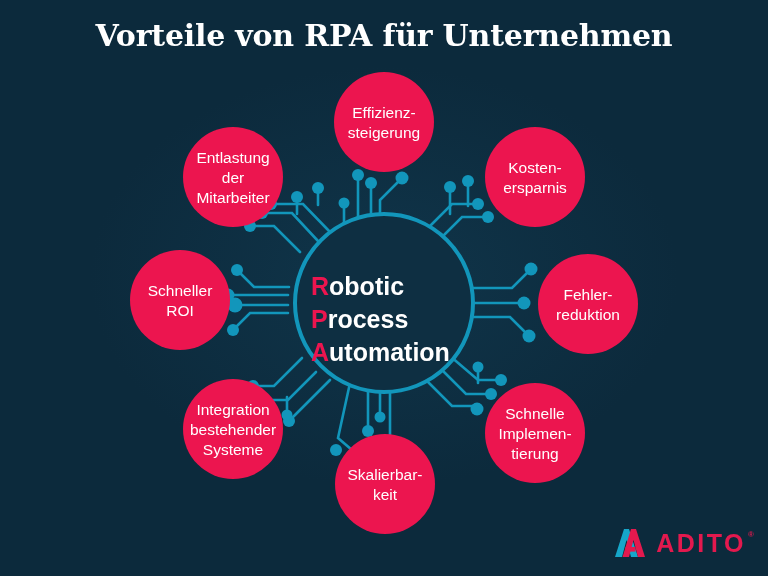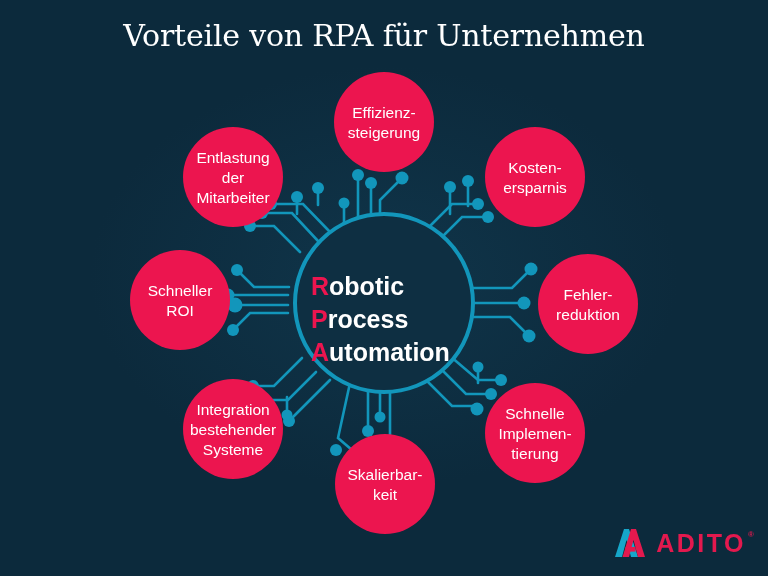--- a/index.html
+++ b/index.html
@@ -16,21 +16,21 @@
       radial-gradient(ellipse 420px 300px at 50% 48%, #10354a 0%, #0c2a3c 70%),
       #0c2a3c;
   }
   
   #title {
     position:absolute;
     top:18px; left:0; width:768px;
     text-align:center;
     color:#ffffff;
     font-family:"DejaVu Serif", serif;
-    font-weight:normal;
+    font-weight:bold;
     font-size:30px;
     letter-spacing:-0.2px;
   }
   
   #diagram { position:absolute; top:0; left:0; }
   .bubble-circle { fill:#ec154f; }
   .bubble-text {
     fill:#ffffff;
     font-family:"Liberation Sans", sans-serif;
     font-size:15.5px;

